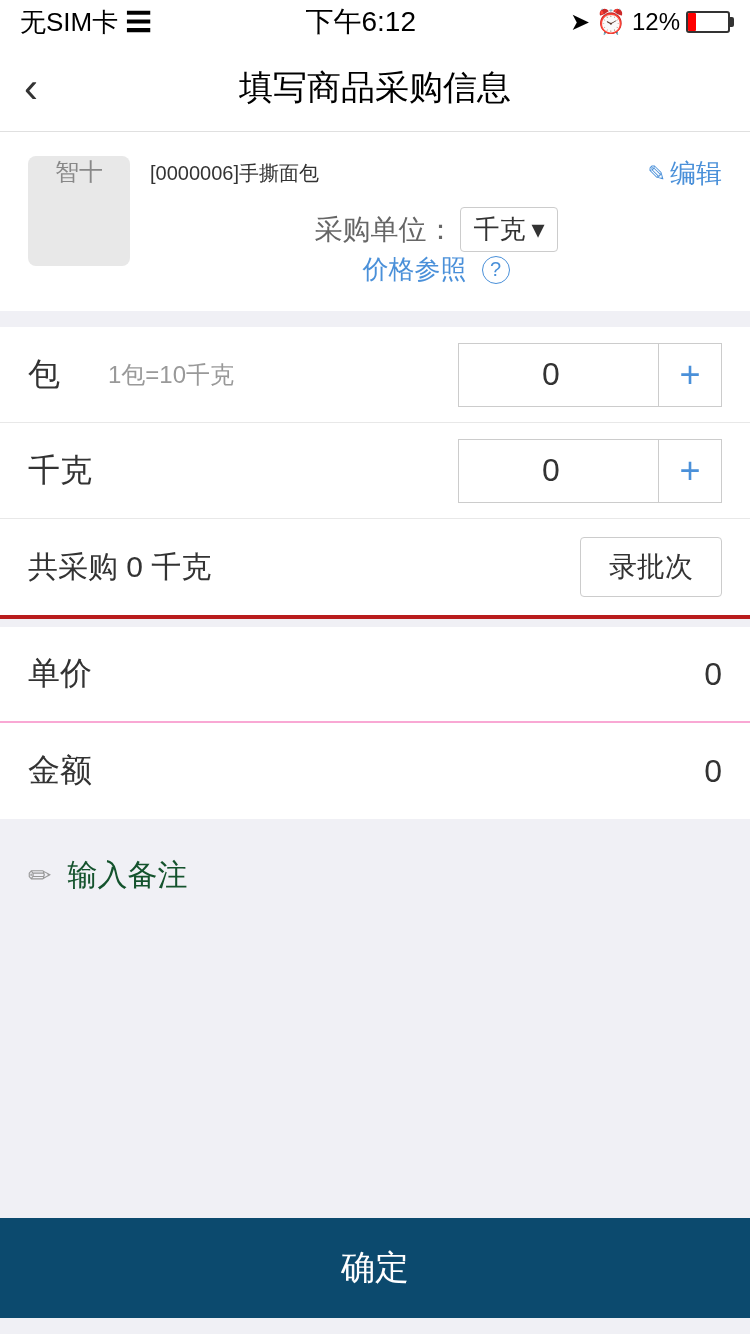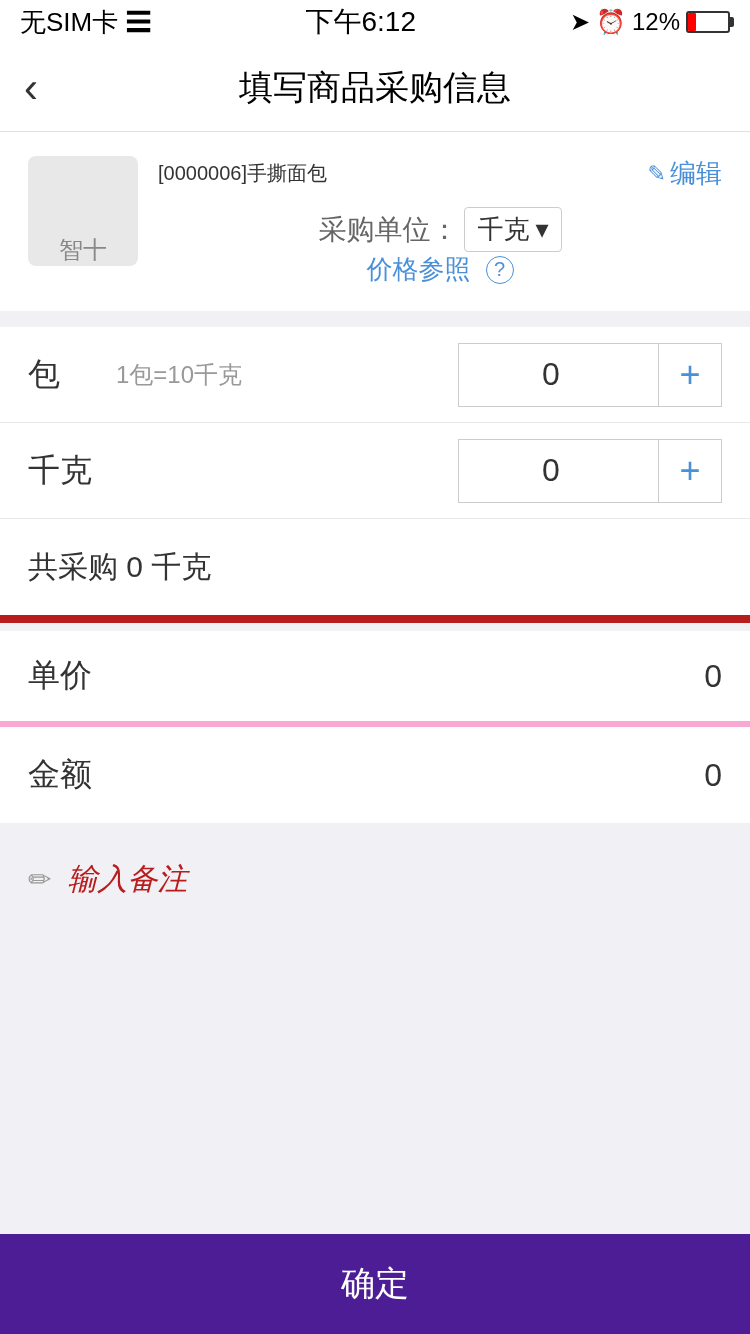--- a/index.html
+++ b/index.html
@@ -80,26 +80,26 @@
     .product-card {
       background: #fff;
       margin-top: 0;
       padding: 24px 28px;
       display: flex;
       align-items: flex-start;
       gap: 20px;
       border-bottom: 8px solid #f0f0f5;
     }
     .product-image {
-      width: 110px;
+      width: 102px;
       height: 110px;
       background: #e8e8e8;
       border-radius: 8px;
       display: flex;
-      align-items: flex-end;
+      align-items: flex-start;
       justify-content: center;
       flex-shrink: 0;
       color: #aaa;
       font-size: 36px;
     }
     .product-info { flex: 1; }
     .product-name-row {
       display: flex;
       justify-content: space-between;
       align-items: center;
@@ -169,21 +169,21 @@
       border-bottom: 1px solid #e8e8e8;
     }
     .quantity-label {
       font-size: 32px;
       color: #333;
       min-width: 80px;
     }
     .quantity-sub-label {
       font-size: 24px;
       color: #999;
-      margin-left: 8px;
+      margin-left: 0;
       flex: 1;
     }
     .quantity-input-group {
       display: flex;
       align-items: center;
       gap: 0;
     }
     .quantity-input {
       width: 200px;
       height: 64px;
@@ -204,21 +204,21 @@
       align-items: center;
       justify-content: center;
       font-size: 36px;
       color: #4a90d9;
       cursor: pointer;
     }
 
     
     .total-section {
       background: #fff;
-      border-bottom: 8px solid #b91c1c;
+      border-bottom: 4px solid #b91c1c;
     }
     .total-row {
       display: flex;
       align-items: center;
       justify-content: space-between;
       padding: 0 28px;
       height: 96px;
     }
     .total-label {
       font-size: 30px;
@@ -239,21 +239,21 @@
       background: #fff;
       margin-top: 0;
       border-bottom: 8px solid #f0f0f5;
     }
     .price-row {
       display: flex;
       align-items: center;
       justify-content: space-between;
       padding: 0 28px;
       height: 96px;
-      border-bottom: 6px solid #f9a8d4;
+      border-bottom: 2px solid #f9a8d4;
     }
     .price-row:last-child { border-bottom: none; }
     .price-row-label {
       font-size: 32px;
       color: #333;
     }
     .price-row-value {
       font-size: 32px;
       color: #333;
     }
@@ -266,39 +266,38 @@
       display: flex;
       align-items: center;
       gap: 16px;
     }
     .note-icon {
       color: #999;
       font-size: 28px;
     }
     .note-placeholder {
       font-size: 30px;
-      color: #b91c1c;
-      font-style: italic;
+      color: #14532d;
     }
 
     
     .main-content {
       background: #f0f0f5;
       flex: 1;
       min-height: 300px;
     }
 
     
     .confirm-bar {
       position: fixed;
-      bottom: 0;
+      bottom: 16px;
       left: 0;
       width: 750px;
       height: 100px;
-      background: #4c1d95;
+      background: #0c4a6e;
       display: flex;
       align-items: center;
       justify-content: center;
       cursor: pointer;
       text-align: center;
     }
     .confirm-text {
       font-size: 34px;
       color: #fff;
       font-weight: 500;
@@ -379,20 +378,21 @@
     <div class="quantity-input-group">
       <input class="quantity-input" type="number" value="0" style="">
       <div class="quantity-plus">+</div>
     </div>
   </div>
 </div>
 
 <div class="total-section">
   <div class="total-row">
     <span class="total-label">共采购 0 千克</span>
+    <button class="batch-btn">录批次</button>
   </div>
 </div>
 
 <div class="separator-bar"></div>
 
 <div class="price-section">
   <div class="price-row">
     <span class="price-row-label">单价</span>
     <span class="price-row-value">0</span>
   </div>

